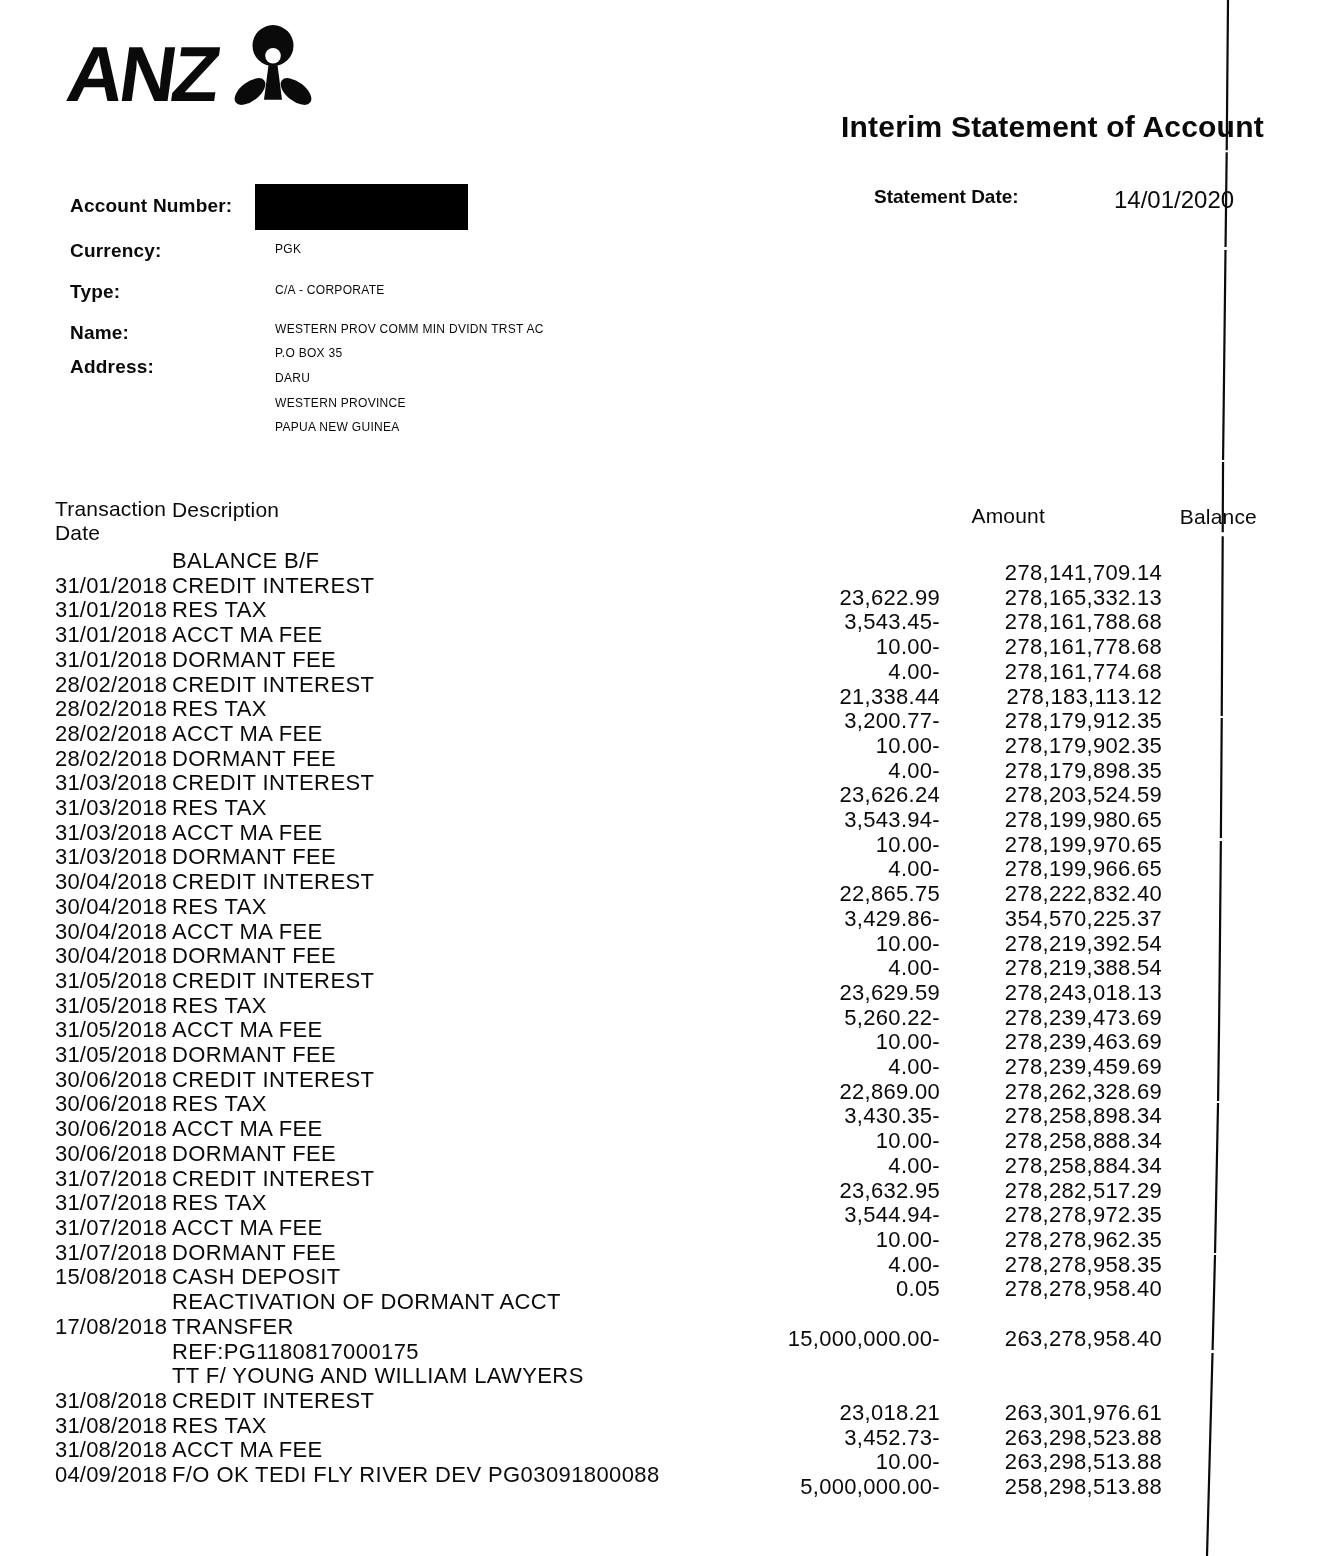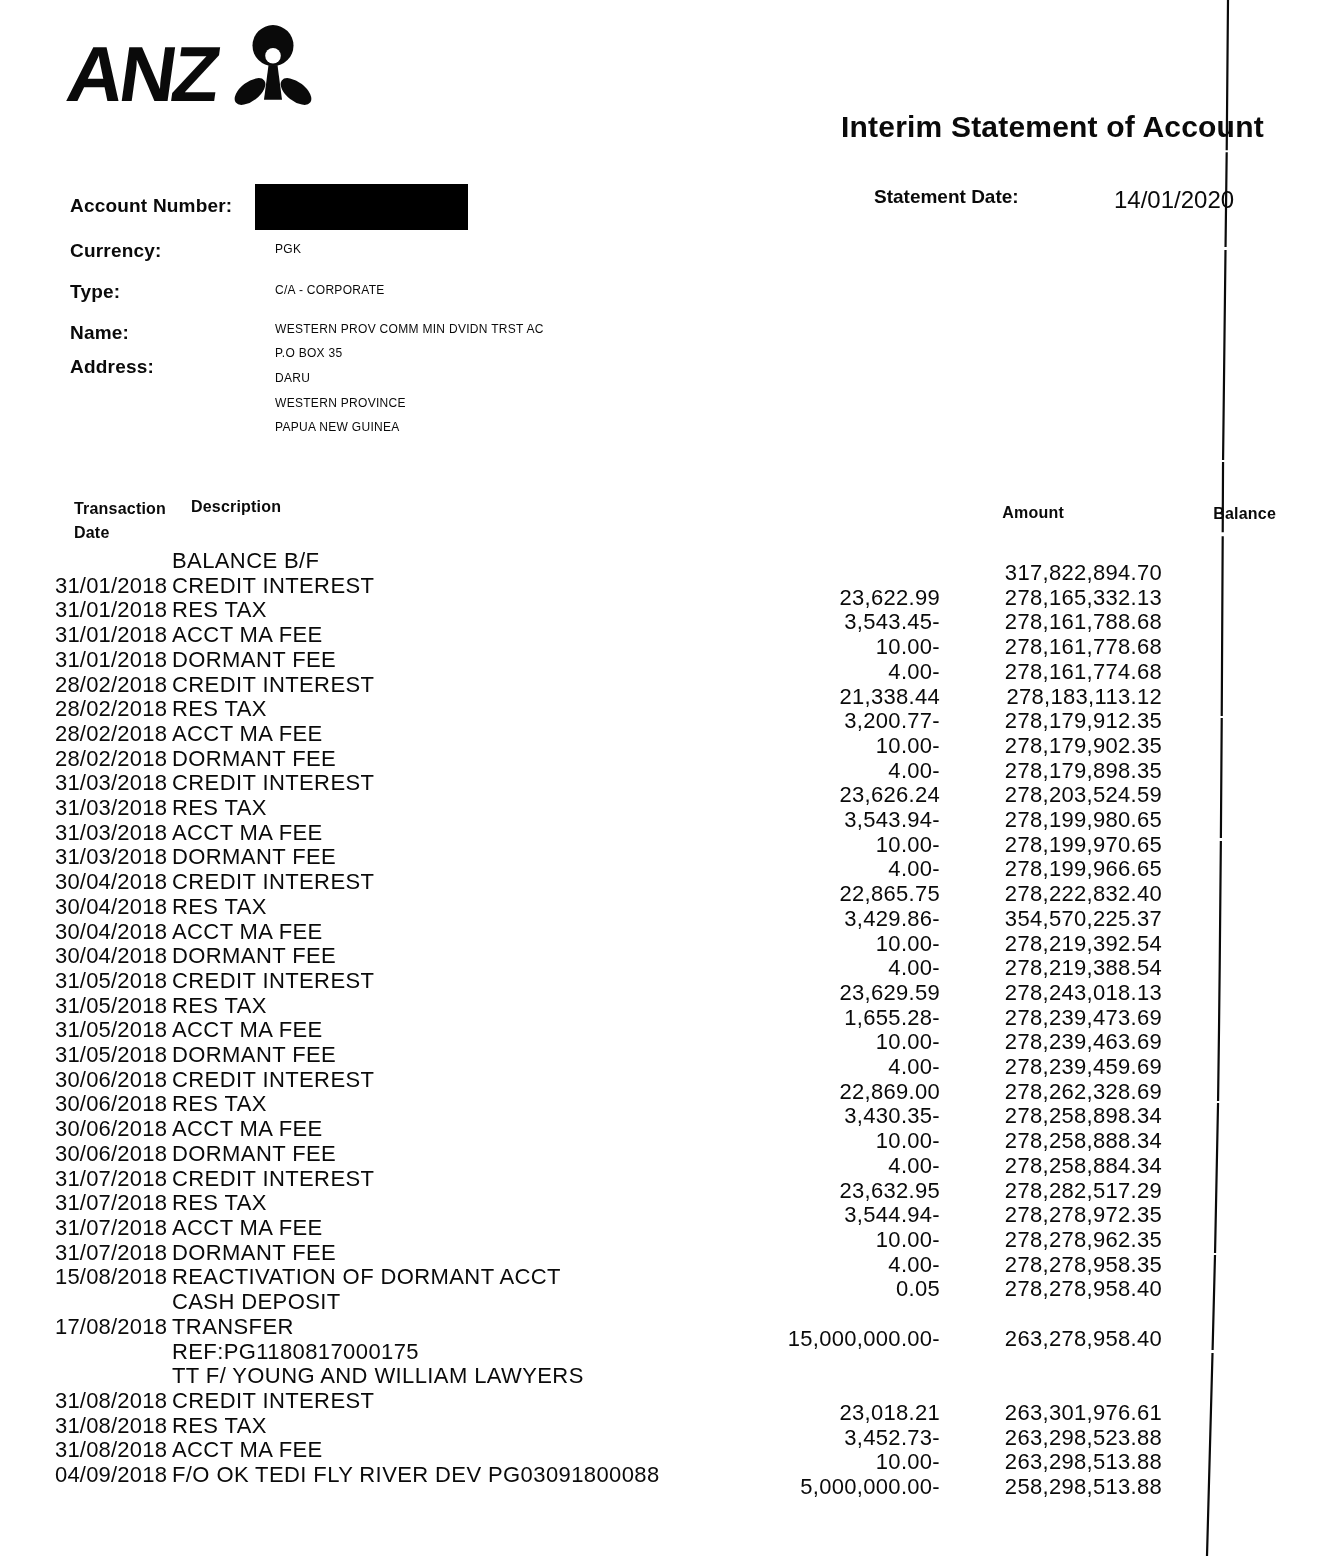--- a/index.html
+++ b/index.html
@@ -19,21 +19,21 @@
   
   .doc-title{left:841px; top:110px; font-size:30px; font-weight:bold; letter-spacing:0.2px; white-space:nowrap;}
   .stmt-label{left:874px; top:186px; font-size:19px; font-weight:bold;}
   .stmt-value{left:1114px; top:186px; font-size:24px;}
   
   .flabel{font-size:19px; font-weight:bold; letter-spacing:0.2px;}
   .fvalue{font-size:12px; letter-spacing:0.3px; white-space:nowrap;}
   .redaction{left:255px; top:184px; width:213px; height:46px; background:#000;}
   .addr-line{height:24.8px;}
   
-  .th{font-size:16px; font-weight:bold; letter-spacing:0.2px;margin-left:19px;}
+  .th{font-size:21px; font-weight:normal; letter-spacing:0.2px;}
   .th-date{left:55px; top:497px; width:122px; line-height:24px;}
   .th-desc{left:172px; top:498px;}
   .th-amt{left:865px; top:504px; width:180px; text-align:right;}
   .th-bal{left:1077px; top:505px; width:180px; text-align:right;}
   .rows{left:55px; top:549px; width:1207px; font-size:22px; line-height:24.7px;}
   .trow{display:grid; grid-template-columns:117px 583px 185px 222px;}
   .cell{white-space:nowrap;}
   .cell.date{letter-spacing:0.2px;}
   .cell.desc{letter-spacing:0.4px;}
   .cell.num{text-align:right; position:relative; top:12px; letter-spacing:0.3px;}
@@ -85,21 +85,21 @@
   <div class="abs th th-amt">Amount</div>
   <div class="abs th th-bal">Balance</div>
 
   <div class="abs rows">
       <div class="trow">
         <div class="cell date"></div>
         <div class="cell desc">
           <div class="">BALANCE B/F</div>
         </div>
         <div class="cell num"></div>
-        <div class="cell num">317,822,894.70</div>
+        <div class="cell num">278,141,709.14</div>
       </div>
       <div class="trow">
         <div class="cell date">31/01/2018</div>
         <div class="cell desc">
           <div class="">CREDIT INTEREST</div>
         </div>
         <div class="cell num">23,622.99</div>
         <div class="cell num">278,165,332.13</div>
       </div>
       <div class="trow">
@@ -228,21 +228,21 @@
           <div class="">CREDIT INTEREST</div>
         </div>
         <div class="cell num">23,629.59</div>
         <div class="cell num">278,243,018.13</div>
       </div>
       <div class="trow">
         <div class="cell date">31/05/2018</div>
         <div class="cell desc">
           <div class="">RES TAX</div>
         </div>
-        <div class="cell num">1,655.28-</div>
+        <div class="cell num">5,260.22-</div>
         <div class="cell num">278,239,473.69</div>
       </div>
       <div class="trow">
         <div class="cell date">31/05/2018</div>
         <div class="cell desc">
           <div class="">ACCT MA FEE</div>
         </div>
         <div class="cell num">10.00-</div>
         <div class="cell num">278,239,463.69</div>
       </div>
@@ -314,22 +314,22 @@
         <div class="cell date">31/07/2018</div>
         <div class="cell desc">
           <div class="">DORMANT FEE</div>
         </div>
         <div class="cell num">4.00-</div>
         <div class="cell num">278,278,958.35</div>
       </div>
       <div class="trow">
         <div class="cell date">15/08/2018</div>
         <div class="cell desc">
+          <div class="">CASH DEPOSIT</div>
           <div class="">REACTIVATION OF DORMANT ACCT</div>
-          <div class="">CASH DEPOSIT</div>
         </div>
         <div class="cell num">0.05</div>
         <div class="cell num">278,278,958.40</div>
       </div>
       <div class="trow">
         <div class="cell date">17/08/2018</div>
         <div class="cell desc">
           <div class="">TRANSFER</div>
           <div class="">REF:PG1180817000175</div>
           <div class="">TT F/ YOUNG AND WILLIAM LAWYERS</div>

